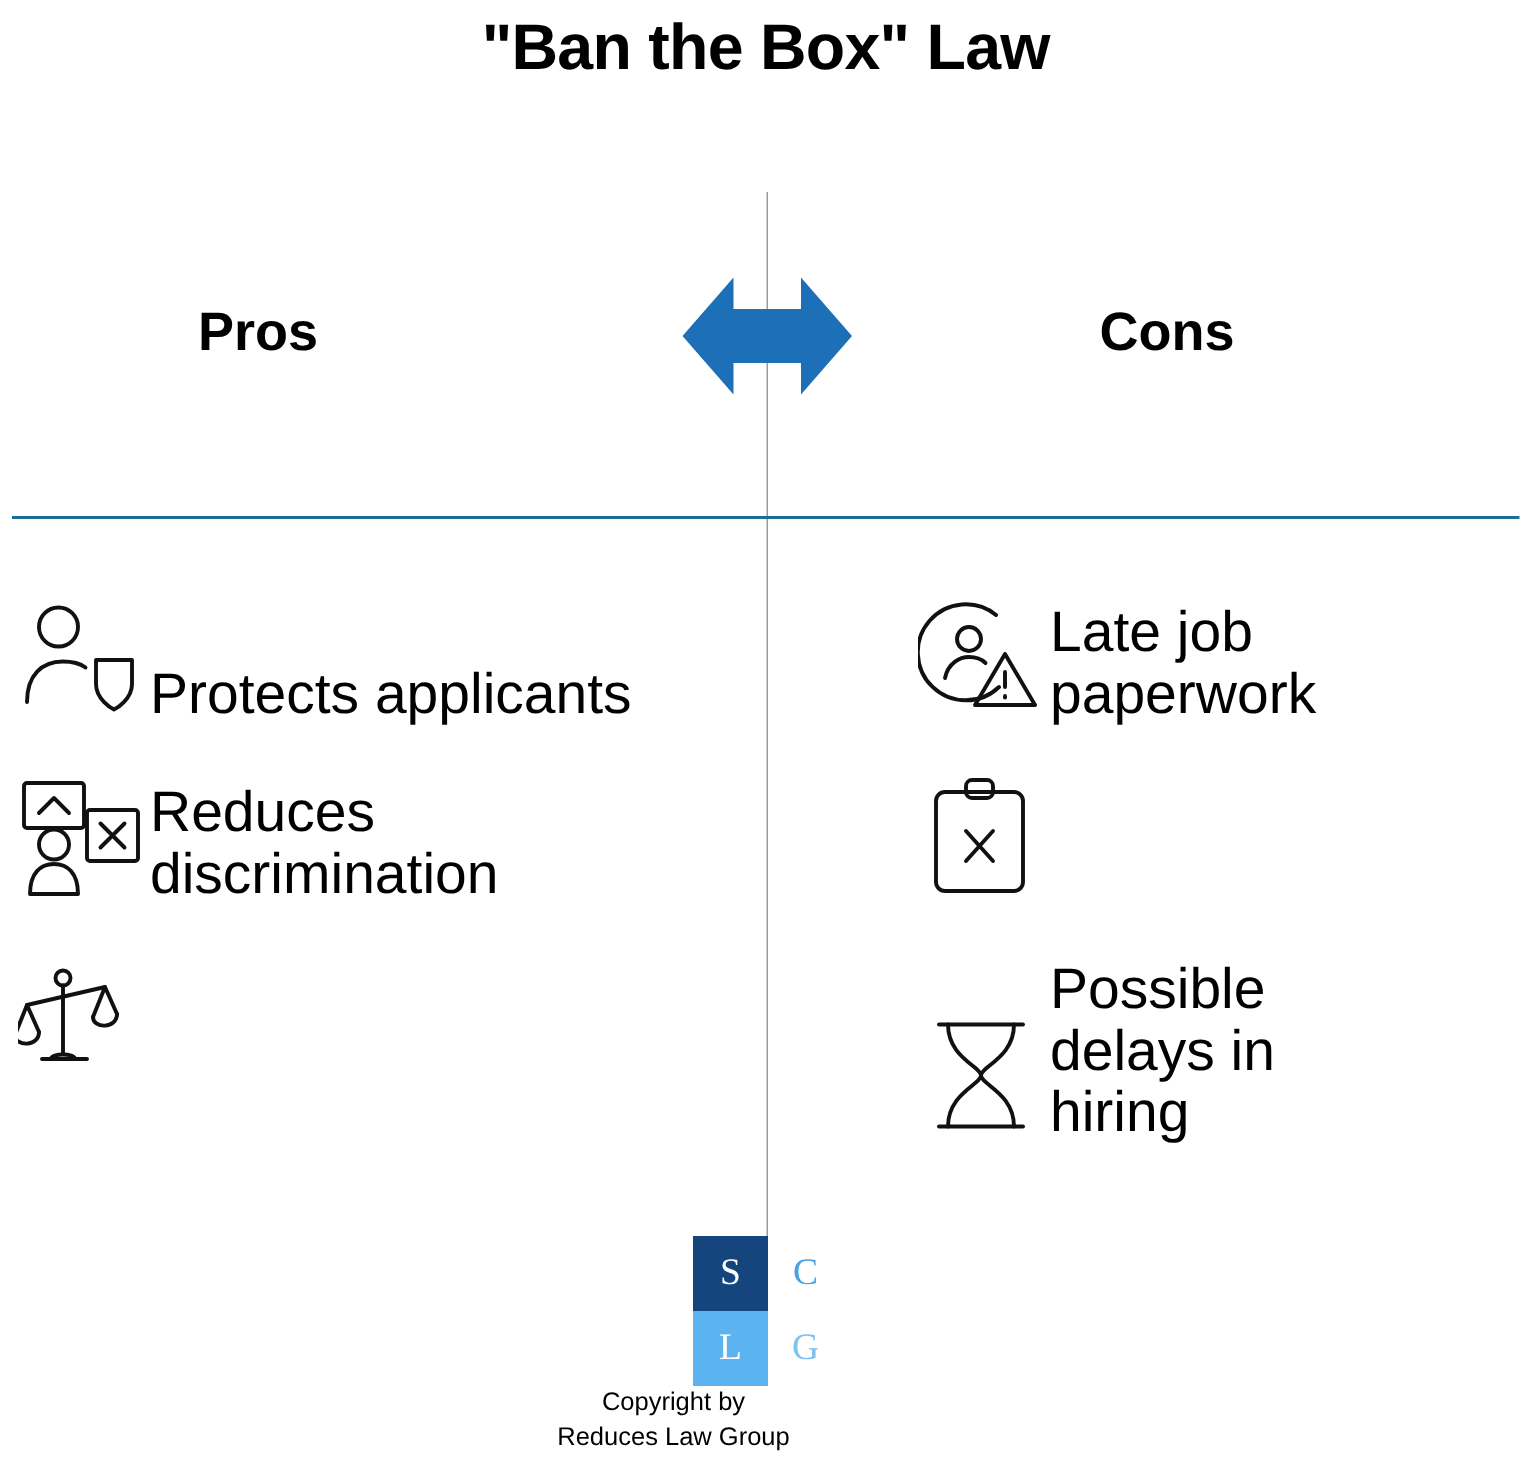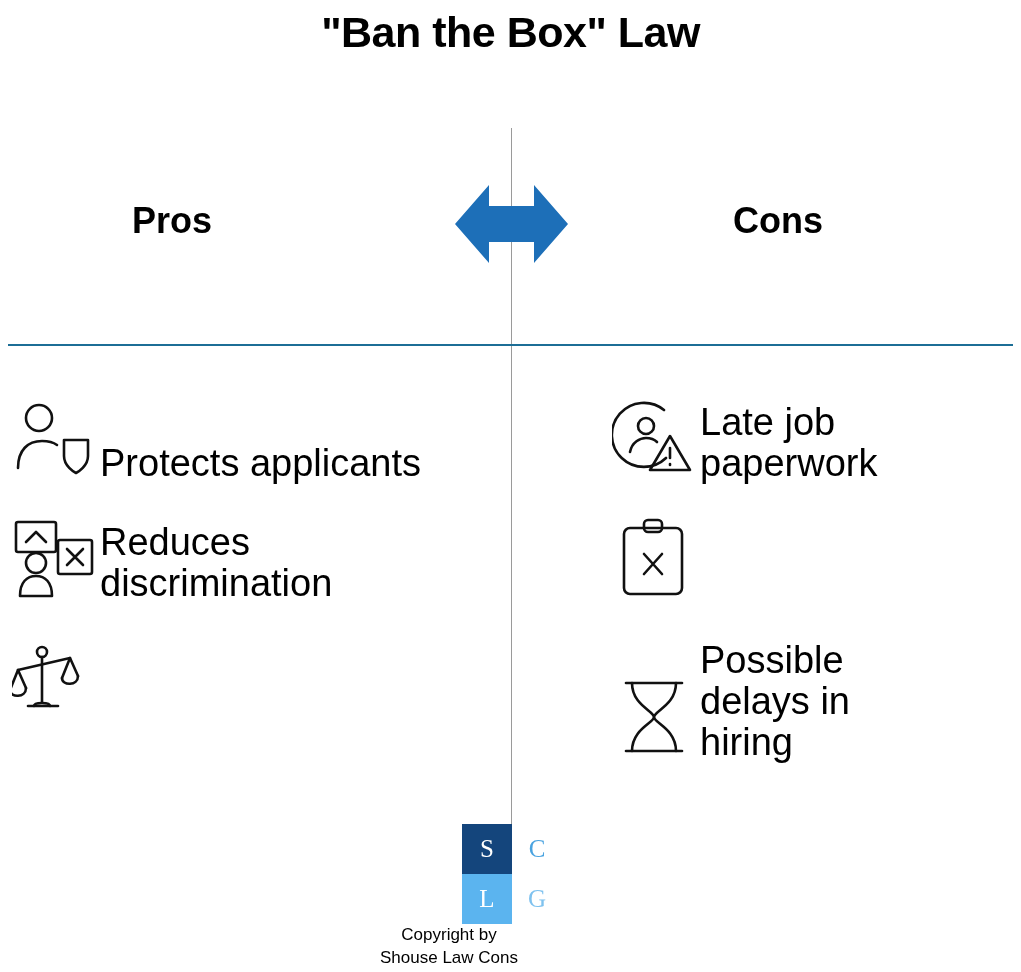--- a/index.html
+++ b/index.html
@@ -254,16 +254,16 @@
     <div class="logo-grid">
       <div class="logo-cell lc-s">S</div>
       <div class="logo-cell lc-c">C</div>
       <div class="logo-cell lc-l">L</div>
       <div class="logo-cell lc-g">G</div>
     </div>
   </div>
 
   <div class="copyright">
     <div>Copyright by</div>
-    <div>Shouse Law Cons</div>
+    <div>Reduces Law Group</div>
   </div>
 
 </div>
 
 </body></html>

